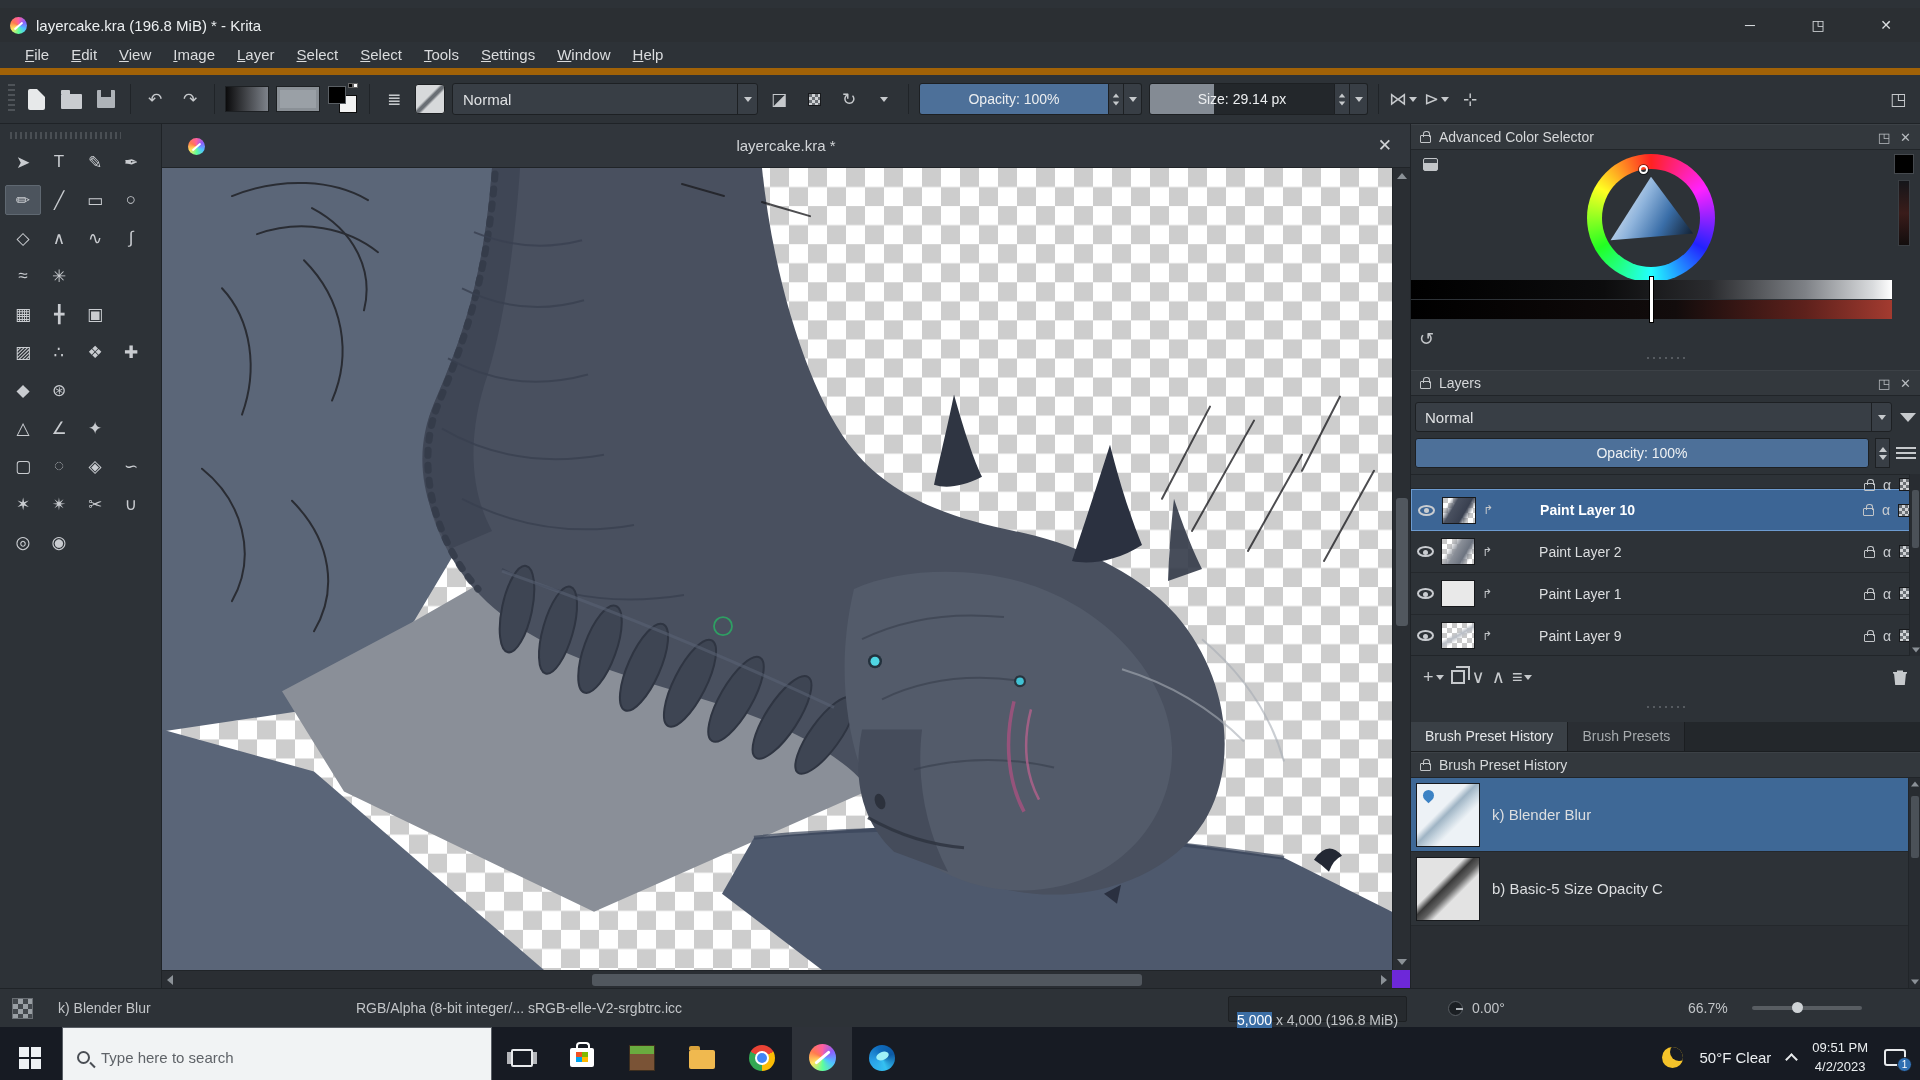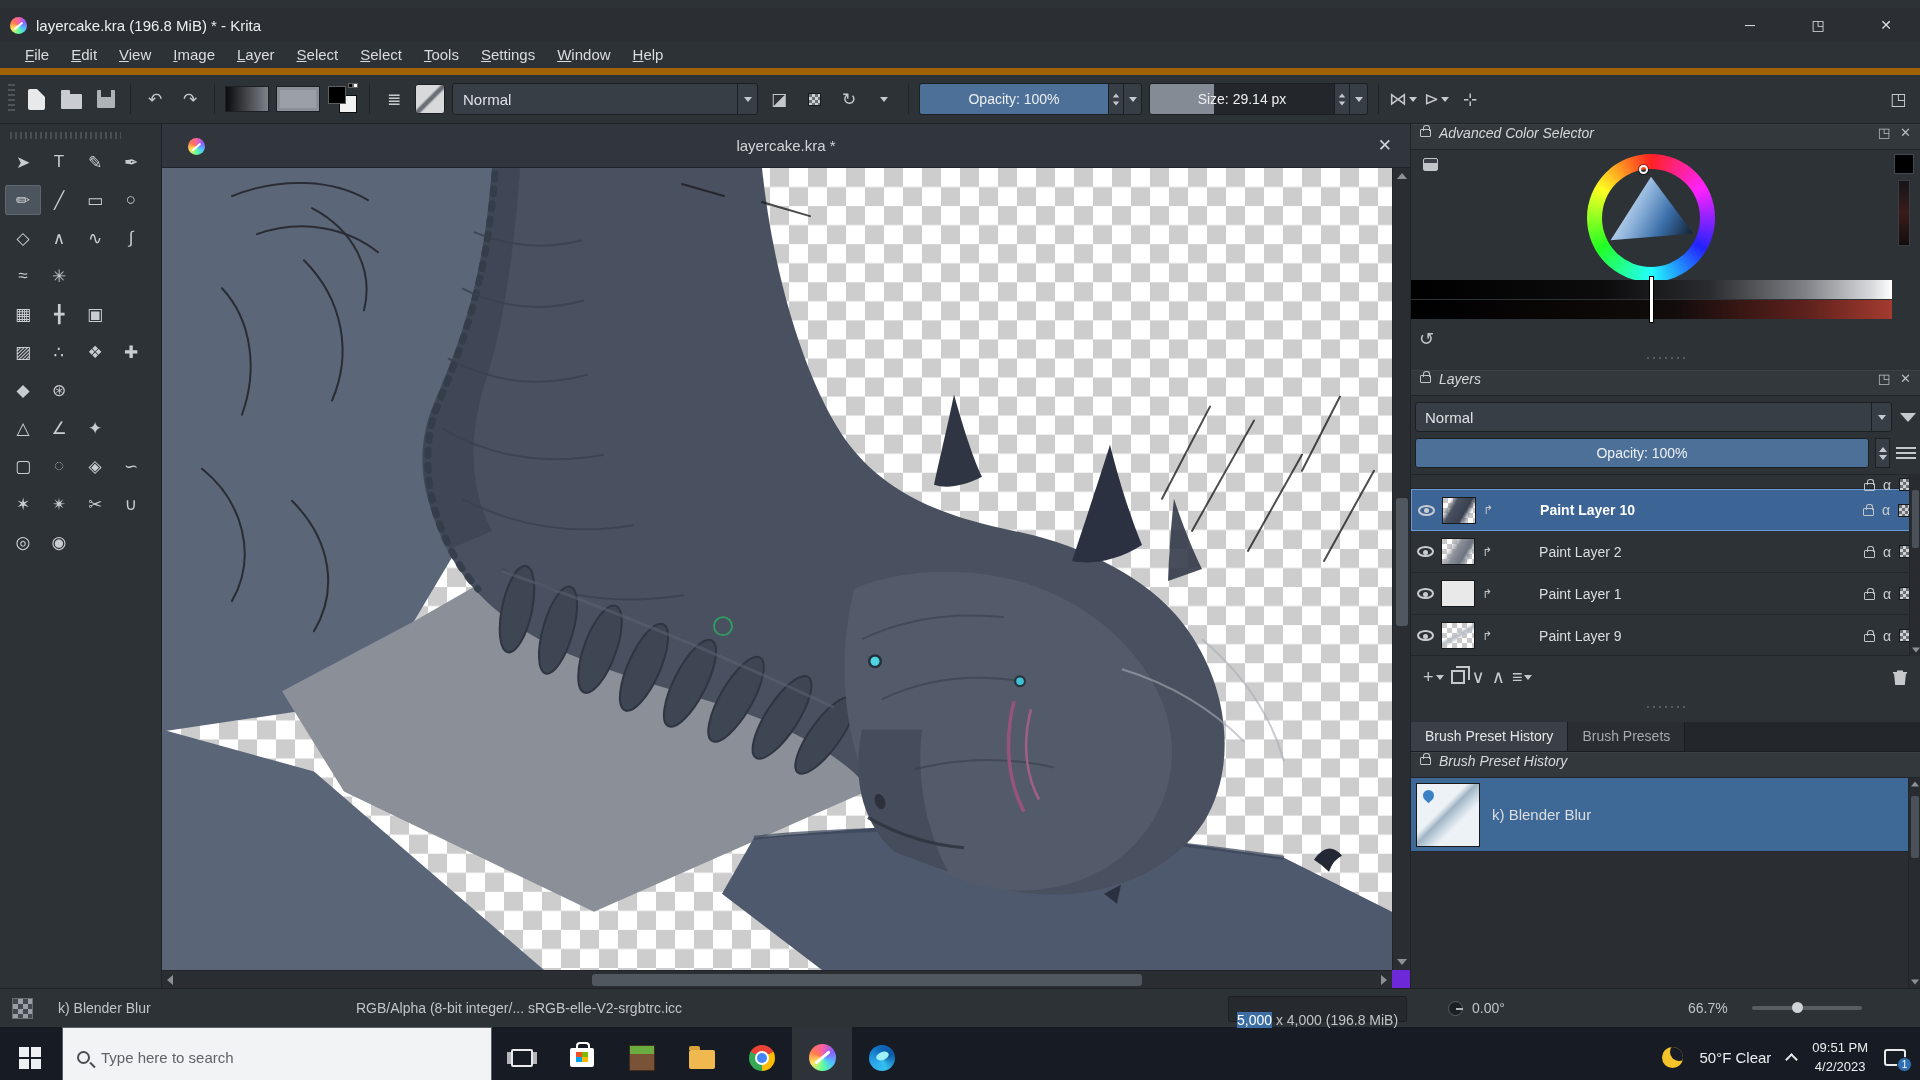--- a/index.html
+++ b/index.html
@@ -79,21 +79,21 @@
   .hscroll .thumb { position:absolute; top:3px; height:12px; left:430px; width:550px; background:#51575e; border-radius:3px; }
   .sc-ar { position:absolute; width:0; height:0; }
   .ar-up { border-left:5px solid transparent; border-right:5px solid transparent; border-bottom:6px solid #8b9197; }
   .ar-down { border-left:5px solid transparent; border-right:5px solid transparent; border-top:6px solid #8b9197; }
   .ar-left { border-top:5px solid transparent; border-bottom:5px solid transparent; border-right:6px solid #8b9197; }
   .ar-right { border-top:5px solid transparent; border-bottom:5px solid transparent; border-left:6px solid #8b9197; }
 
   
   #right-panels { width:510px; position:relative; background:#2d3237; border-left:1px solid #1f2327; }
   .dock-sec { position:absolute; left:0; right:0; background:#2d3237; }
-  .dock-header { height:26px; display:flex; gap:8px; padding:0 9px; background:#33383d; border-top:1px solid #3c4146; border-bottom:1px solid #212529; color:#d6d8da; font-size:14px;font-style:italic; }
+  .dock-header { height:26px; display:flex; align-items:center; gap:8px; padding:0 9px; background:#33383d; border-top:1px solid #3c4146; border-bottom:1px solid #212529; color:#d6d8da; font-size:14px; }
   .dock-btns { margin-left:auto; display:flex; gap:10px; color:#b9bdc1; font-size:13px; }
   .lockico { position:relative; width:11px; height:8px; border:1px solid #c2c5c8; border-radius:1px; margin-top:4px; }
   .lockico::before { content:""; position:absolute; top:-5px; left:2px; width:5px; height:5px; border:1px solid #c2c5c8; border-bottom:none; border-radius:3px 3px 0 0; }
   .dots-handle { position:absolute; left:0; right:0; height:6px; background-image:radial-gradient(#565b60 1px, transparent 1.2px); background-size:6px 4px; background-position:center; background-repeat:repeat-x; width:46px; margin:0 auto; }
 
   
   #color-sec { top:0; height:239px; }
   .mini-doc { position:absolute; left:12px; top:34px; width:15px; height:13px; border:1px solid #c2c5c8; border-radius:2px; background:linear-gradient(#3a4046 40%, #c2c5c8 40%); }
   .wheel { position:absolute; left:176px; top:30px; width:128px; height:128px; border-radius:50%;
     background:conic-gradient(#ff2222,#ff22ff,#2222ff,#22ffff,#22ff22,#ffff22,#ff2222); }
@@ -635,20 +635,24 @@
           </div>
         <div class="dock-header">
           <span class="lockico"></span>
           <span>Brush Preset History</span>
         </div>
         <div id="preset-list">
             <div class="preset-row selected">
     <span class="pthumb t-blur"></span>
     <span class="pname">k) Blender Blur</span>
   </div>
+            <div class="preset-row">
+    <span class="pthumb t-stroke"></span>
+    <span class="pname">b) Basic-5 Size Opacity C</span>
+  </div>
           </div>
         <div class="mini-scroll" style="top:56px;bottom:0;width:12px">
           <i class="sc-ar ar-up" style="left:1px;top:3px;transform:scale(.8)"></i>
           <span class="thumb" style="top:18px;height:62px;width:8px"></span>
           <i class="sc-ar ar-down" style="left:1px;bottom:3px;transform:scale(.8)"></i>
         </div>
       </div>
 
     </div>
   </div>

